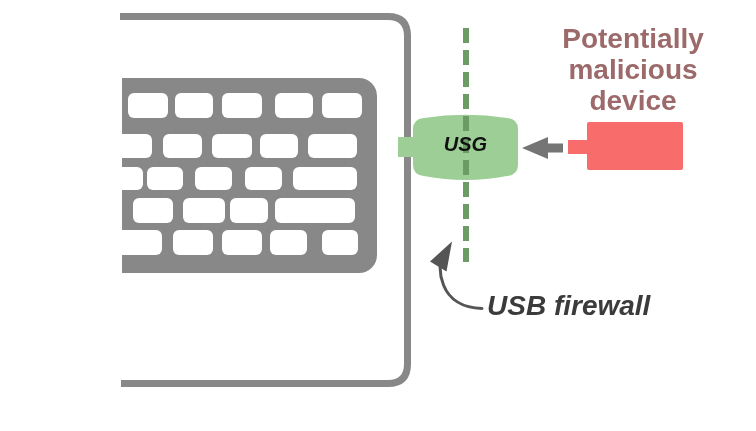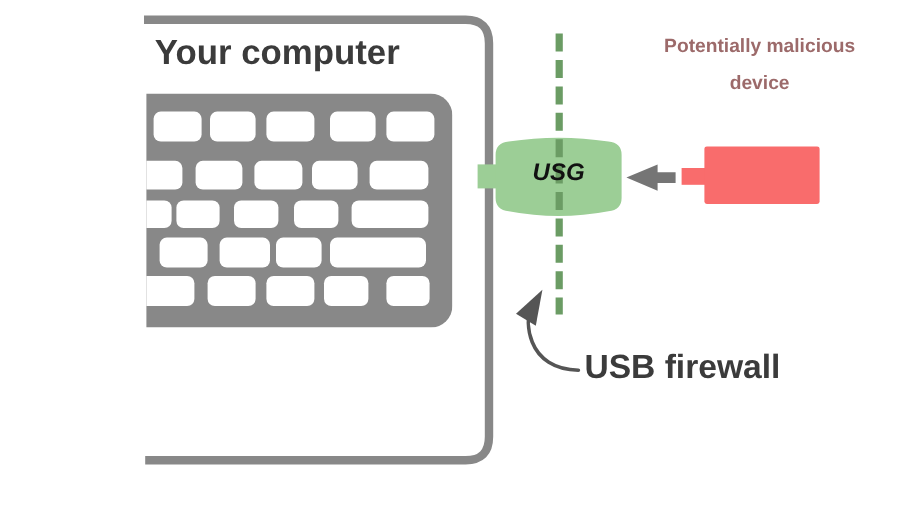--- a/index.html
+++ b/index.html
@@ -30,39 +30,40 @@
     left: 129px;
     top: 30px;
     font-size: 29px;
     line-height: 29px;
   }
   #malicious-label {
     left: 553px;
     top: 23px;
     width: 160px;
     text-align: center;
-    font-size: 16px;
+    font-size: 28px;
     line-height: 31px;
     color: var(--malicious-text, #9c6a6a);
   }
   #usg-label {
     left: 413px;
     top: 129px;
     width: 105px;
     text-align: center;
     font-size: 20px;
     line-height: 30px;
     font-style: italic;
     color: #111111;
   }
   #usb-firewall-label {
     left: 487px;
     top: 292px;
     font-size: 28px;
     line-height: 28px;
+    font-style: italic;
   }
   .outline {
     fill: none;
     stroke: var(--gray, #888888);
     stroke-width: 7;
   }
   .kb-body { fill: var(--gray, #888888); }
   .key { fill: #ffffff; }
   .usg-shape { fill: var(--usg-green, #9cce96); }
   .dash-line {
@@ -136,21 +137,20 @@
       <rect class="red-shape" x="568" y="140" width="20" height="14"></rect>
       <rect class="red-shape" x="587" y="122" width="96" height="48" rx="2"></rect>
     </g>
 
     <g>
       <path class="pointer-line" d="M 482 308.5 C 462 308 449 299 443.5 285 C 439.5 275 439.5 263 442 254"></path>
       <polygon class="pointer-head" points="452,241.5 430,261.5 446.5,271.5"></polygon>
     </g>
   </svg>
 
-  <div class="label" id="your-computer-label">Your computer</div>
 
   <div class="label" id="malicious-label">Potentially malicious device</div>
 
   <div class="label" id="usg-label">USG</div>
 
   <div class="label" id="usb-firewall-label">USB firewall</div>
 
 </div>
 
 </body></html>

